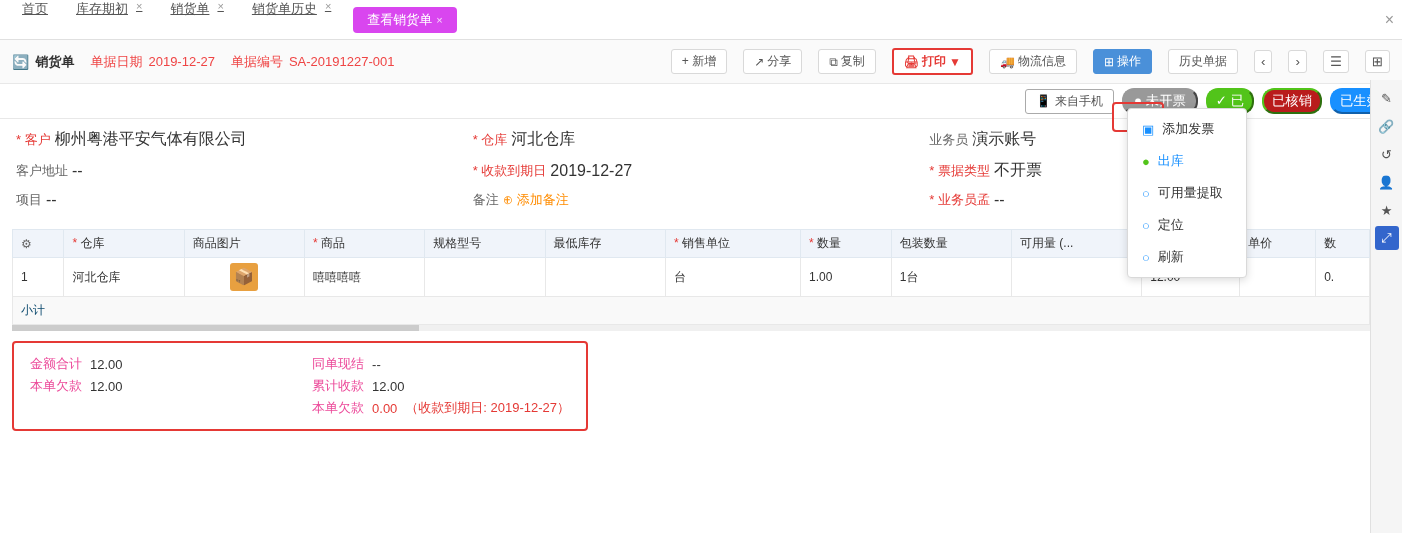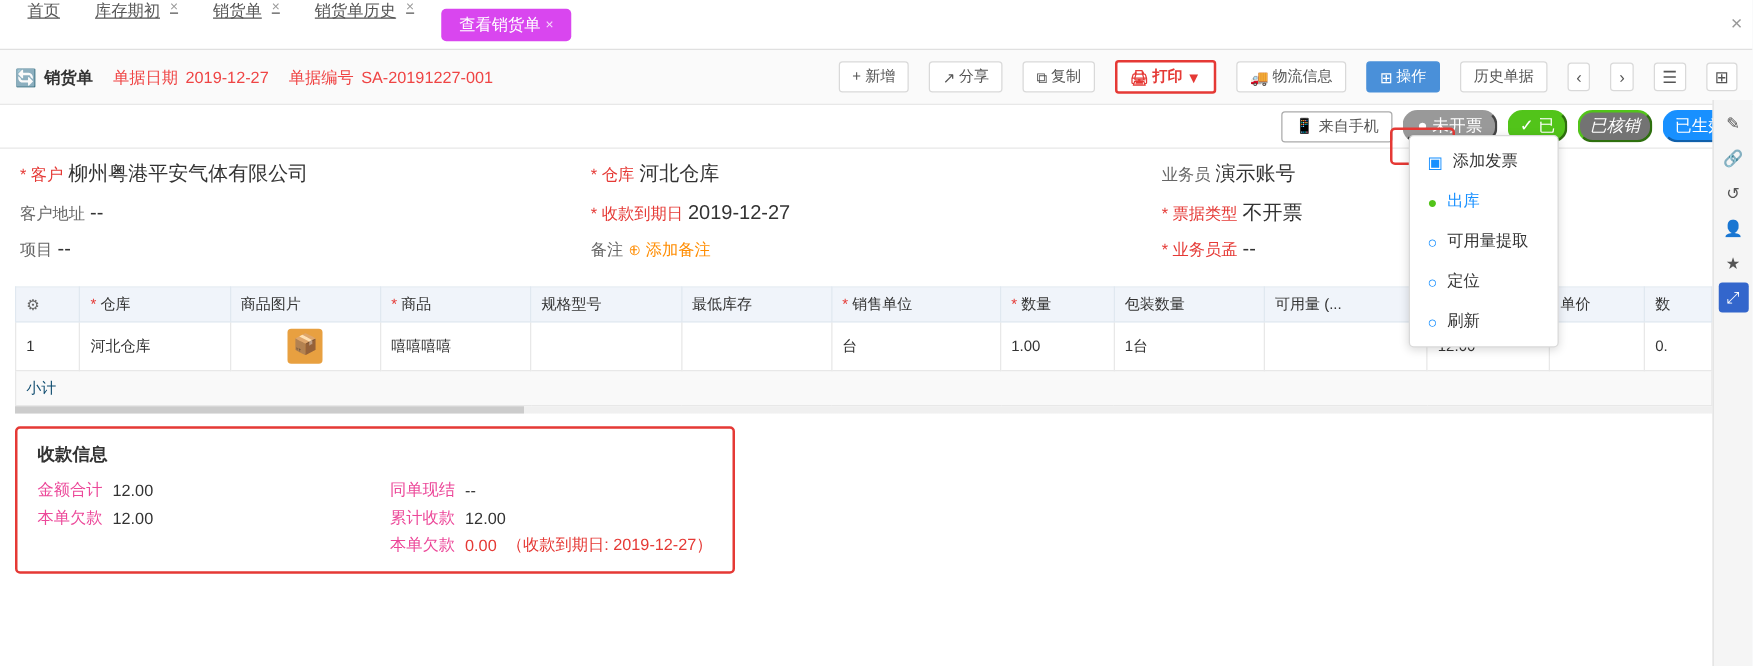--- a/index.html
+++ b/index.html
@@ -48,21 +48,21 @@
     .btn-view { padding:3px 6px; border:1px solid #d9d9d9; border-radius:3px; cursor:pointer; background:#fff; color:#555; }
 
     
     .btn-status-outline {
       display:flex; align-items:center; gap:4px; padding:3px 10px;
       border:1px solid #d9d9d9; border-radius:3px; cursor:pointer; background:#fff; font-size:12px;
     }
     .btn-phone { border-color:#aaa; color:#555; }
     .btn-not-open { background:#999; color:#fff; border-color:#999; border-radius:12px; padding:2px 10px; }
     .btn-check { background:#52c41a; color:#fff; border-color:#52c41a; border-radius:12px; padding:2px 8px; }
-    .btn-canceled { background:#737373; color:#fff; border-color:#52c41a; border-radius:12px; padding:2px 8px;font-style:italic; }
+    .btn-canceled { background:#b91c1c; color:#fff; border-color:#52c41a; border-radius:12px; padding:2px 8px; }
     .btn-effective { background:#1890ff; color:#fff; border-color:#1890ff; border-radius:12px; padding:2px 8px; }
 
     
     .form-area { padding: 10px 16px; }
     .form-row { display:flex; align-items:center; margin-bottom:10px; gap:0; }
     .form-field { display:flex; align-items:center; flex:1; gap:4px; }
     .form-label { color:#e53935; font-size:13px; white-space:nowrap; }
     .form-label-plain { color:#666; font-size:13px; white-space:nowrap; }
     .form-value { color:#333; font-size:16px; }
 
@@ -330,21 +330,20 @@
         <tr class="subtotal">
           <td colspan="13" style="color:#0c4a6e;">小计</td>
         </tr>
       </tbody>
     </table>
     <div class="scroll-bar-row"></div>
   </div>
 
   
   <div class="payment-box">
-    <div class="payment-title">收款信息</div>
     <div class="payment-grid">
       <div class="payment-row">
         <span class="payment-label">金额合计</span>
         <span class="payment-value">12.00</span>
       </div>
       <div class="payment-row">
         <span class="payment-label">同单现结</span>
         <span class="payment-value">--</span>
       </div>
       <div class="payment-row">

